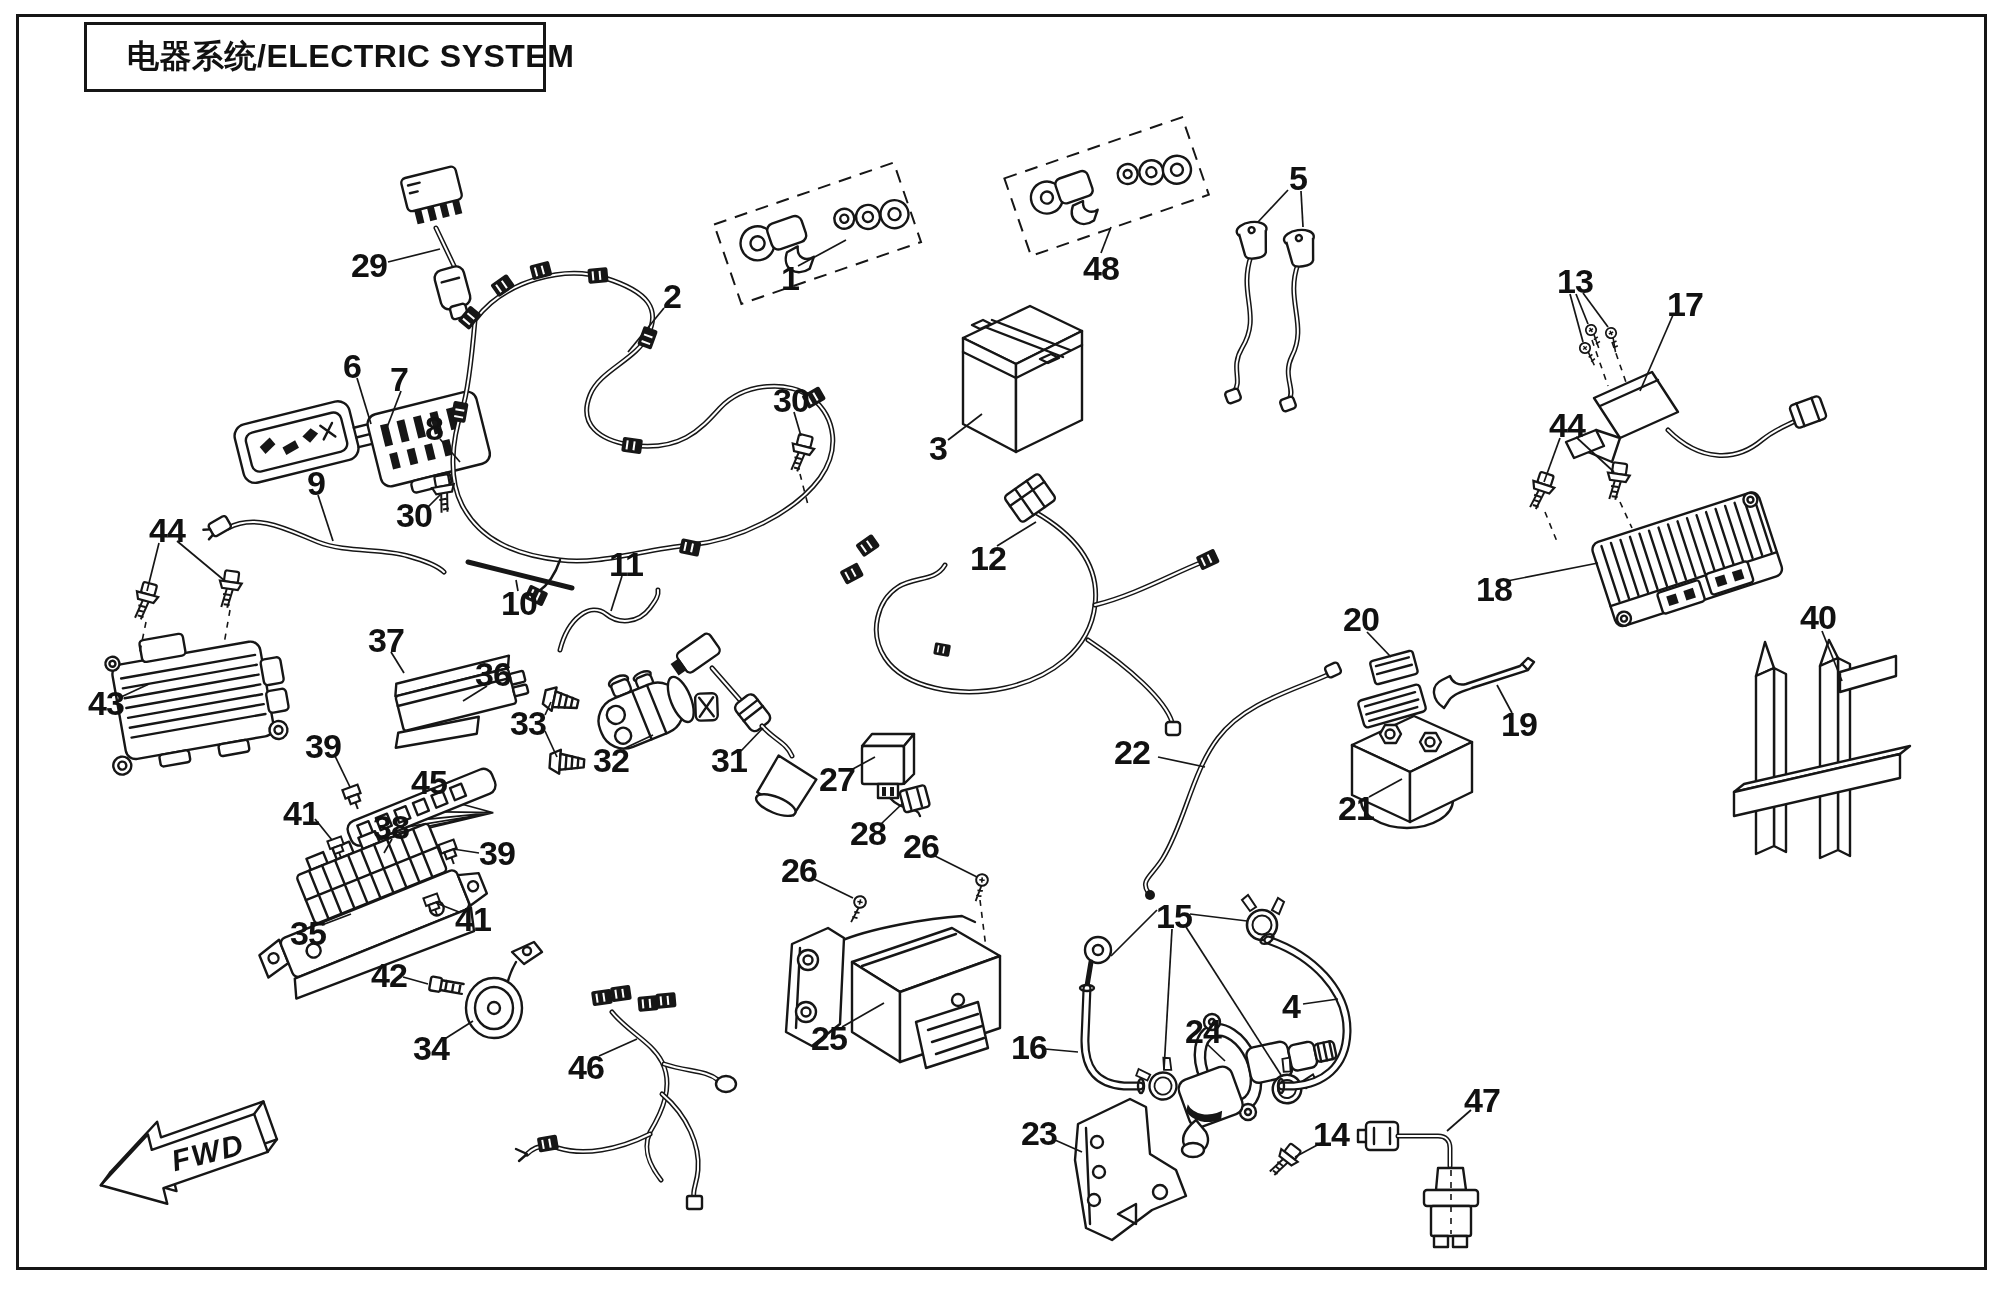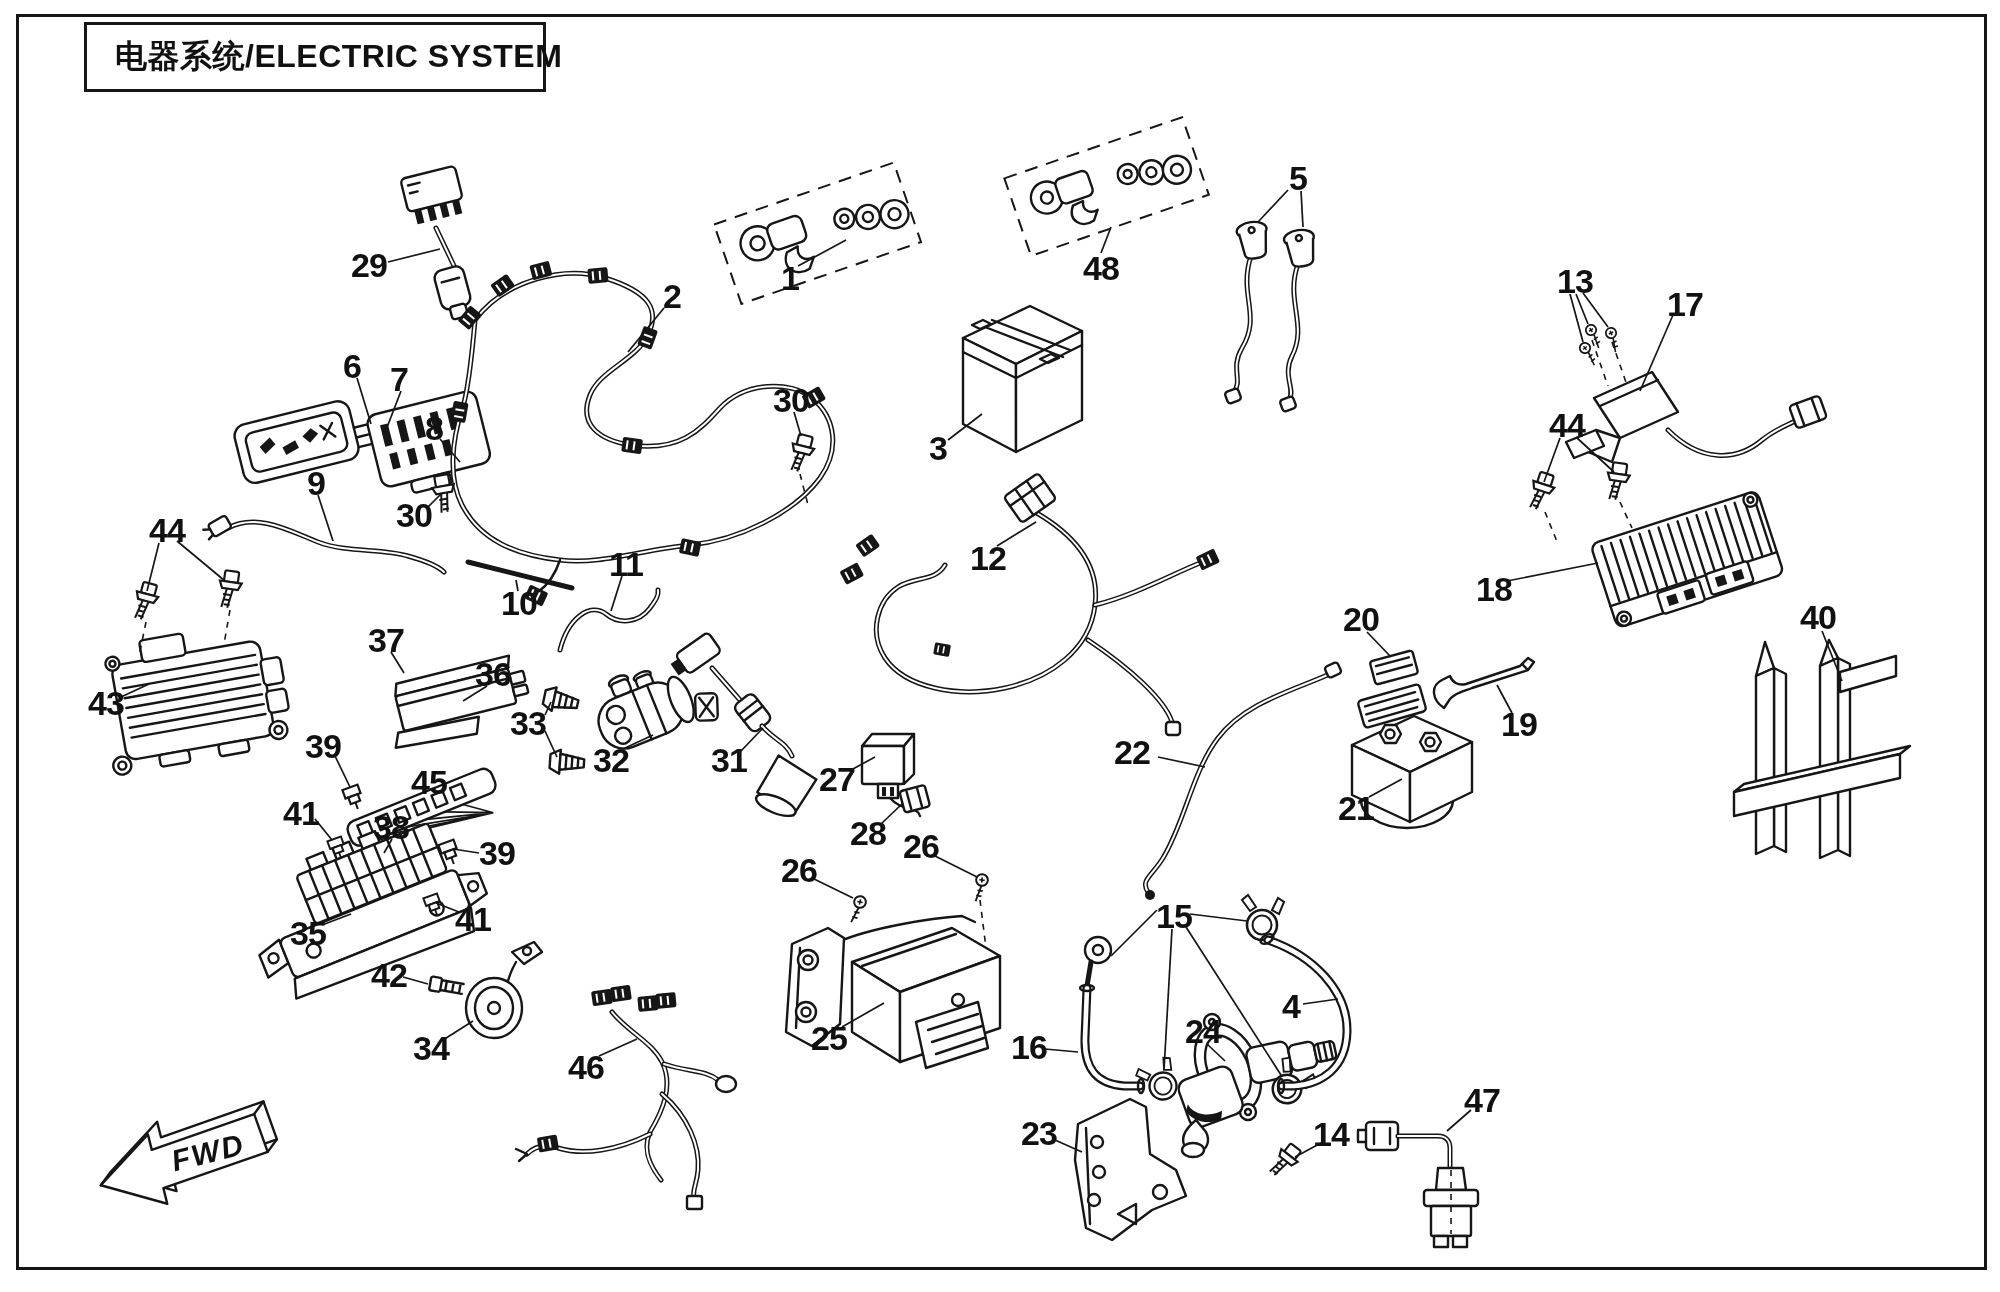--- a/index.html
+++ b/index.html
@@ -2,21 +2,21 @@
 <html><head>
 <meta charset="utf-8">
 <style>
   html,body{margin:0;padding:0;background:#fff;}
   .page{position:relative;width:2000px;height:1292px;background:#fff;overflow:hidden;
         font-family:"Liberation Sans","DejaVu Sans",sans-serif;}
   .frame{position:absolute;left:16px;top:14px;width:1965px;height:1250px;
          border:3px solid #161616;}
   .title-box{position:absolute;left:84px;top:22px;width:456px;height:64px;
              border:3px solid #161616;background:#fff;display:flex;align-items:center;}
-  .title-box span{font-size:32px;font-weight:700;color:#111;padding-left:28px;
+  .title-box span{font-size:32px;font-weight:700;color:#111;padding-left:40px;
                   letter-spacing:0.5px;white-space:nowrap;}
   svg{position:absolute;left:0;top:0;}
   .s{fill:none;stroke:#161616;stroke-width:2.4;stroke-linecap:round;stroke-linejoin:round;}
   .sw{fill:#fff;stroke:#161616;stroke-width:2.4;stroke-linejoin:round;}
   .sb{fill:#161616;stroke:none;}
   .tube{fill:none;stroke:#161616;stroke-width:9;stroke-linecap:round;}
   .tubein{fill:none;stroke:#fff;stroke-width:4.6;stroke-linecap:round;}
   .wire{fill:none;stroke:#161616;stroke-width:5;stroke-linecap:round;}
   .wirein{fill:none;stroke:#fff;stroke-width:2;stroke-linecap:round;}
   .ldr{stroke:#161616;stroke-width:1.7;fill:none;}

